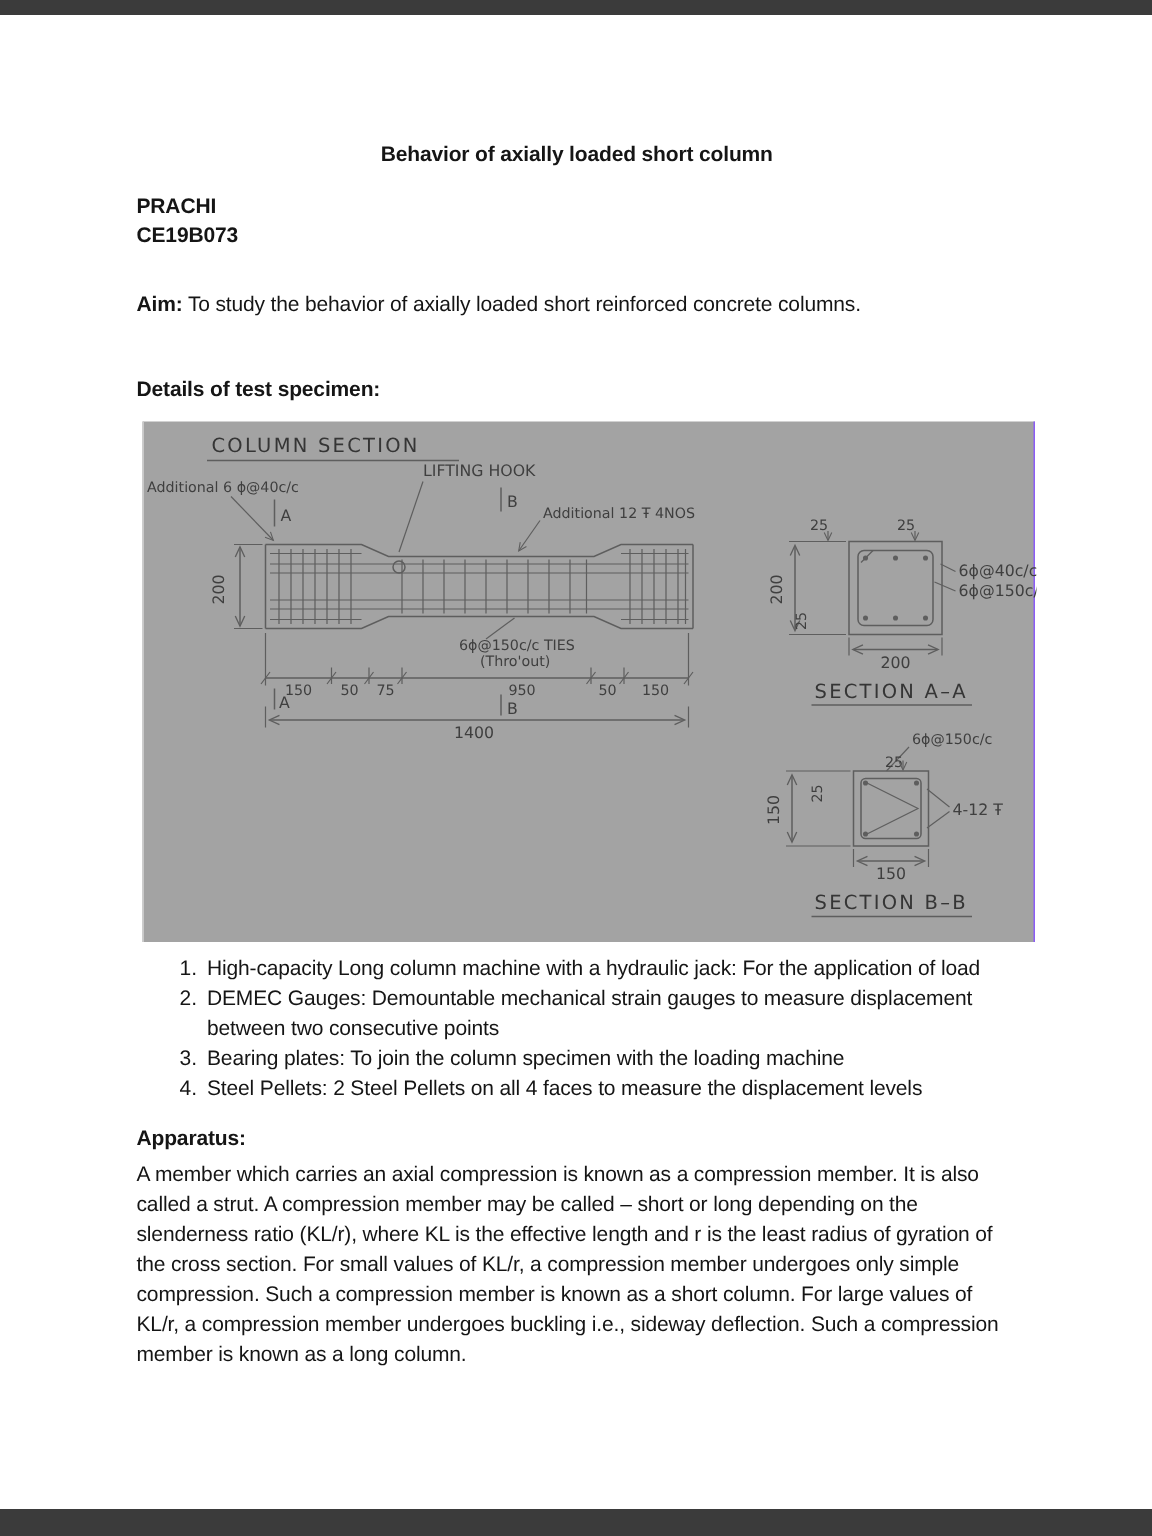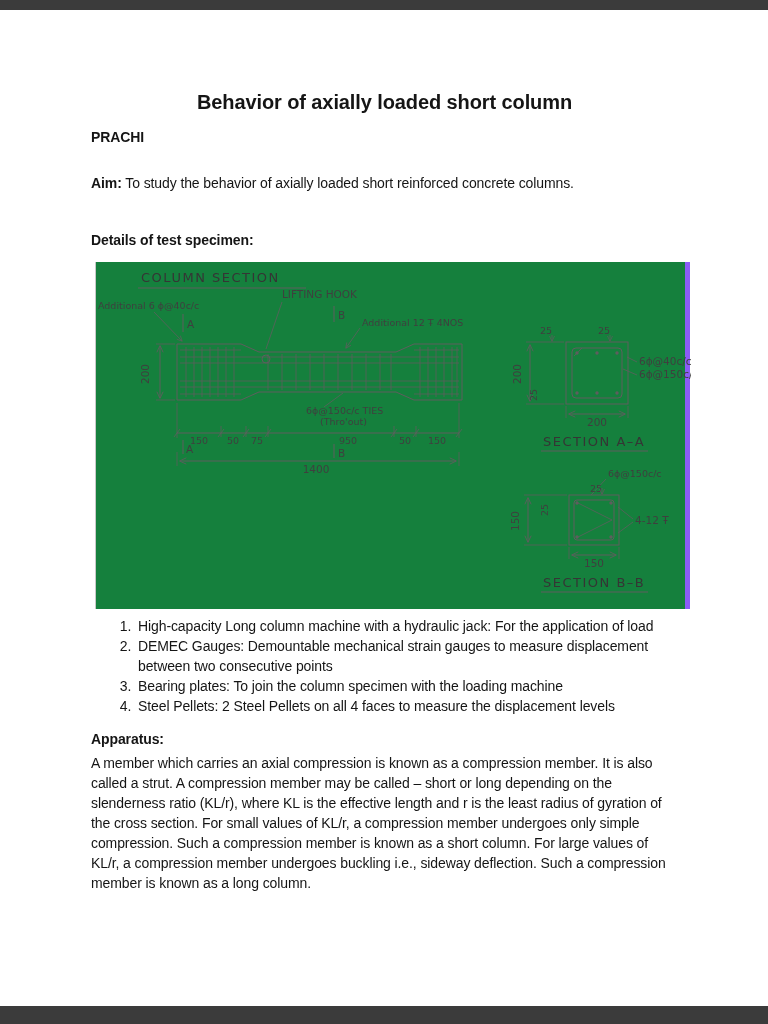--- a/index.html
+++ b/index.html
@@ -4,27 +4,27 @@
 <style>
   *{box-sizing:border-box;margin:0;padding:0}
   html,body{width:768px;height:1024px}
   body{font-family:"Liberation Sans","DejaVu Sans",sans-serif;background:#ffffff;color:#151515}
   .screen{position:relative;width:768px;height:1024px;background:#fff;overflow:hidden}
   .bar{position:absolute;left:0;width:100%;background:var(--bar,#3b3b3b)}
   .bar.top{top:0;height:10px}
   .bar.bottom{bottom:0;height:18px}
   .content{position:absolute;top:10px;left:0;width:768px;padding:0 90px 0 91px;
            font-size:14px;line-height:19px;letter-spacing:-0.1px}
-  .doc-title{font-size:20px;font-weight:bold;text-align:center;margin-top:83px}
+  .doc-title{font-size:14px;font-weight:bold;text-align:center;margin-top:83px}
   .author{margin-top:16px;font-weight:bold;line-height:19px}
   .aim{margin-top:27px}
   .hu{font-weight:bold;}
   .h-details{margin-top:38px}
   .drawing{margin-top:12px;margin-left:4px;width:595px;height:347px;position:relative;
-           border-left:1px solid #c9c9c9;border-right:5px solid #8b5cf6;background:#15803d}
+           border-left:1px solid #c9c9c9;border-right:1px solid #8b5cf6;background:#a3a3a3}
   .h-apparatus{margin-top:8px}
   ol{margin-top:7px;padding-left:44px;line-height:20px}
   li{padding-left:3px}
   .h-background{margin-top:14px}
   .bg-text{margin-top:4px;line-height:20px}
   
   .dwg line,.dwg path,.dwg rect,.dwg polyline{stroke:var(--ink,#5e5e5e);fill:none;stroke-width:1}
   .dwg .thin{stroke-width:.8}
   .dwg circle{stroke:var(--ink,#5e5e5e);fill:none}
   .dwg circle.dot{fill:var(--ink,#5e5e5e);stroke:none}
@@ -37,20 +37,21 @@
 <body>
 
 <div class="screen">
   <div class="bar top"></div>
 
   <div class="content">
     <div class="doc-title">Behavior of axially loaded short column</div>
 
     <div class="author">
       <div>PRACHI</div>
+      <div>CE19B073</div>
     </div>
 
     <div class="aim">
       <span class="hu">Aim:</span>
       <span>To study the behavior of axially loaded short reinforced concrete columns.</span>
     </div>
 
     <div class="hu h-details">Details of test specimen:</div>
 
     <div class="drawing">

